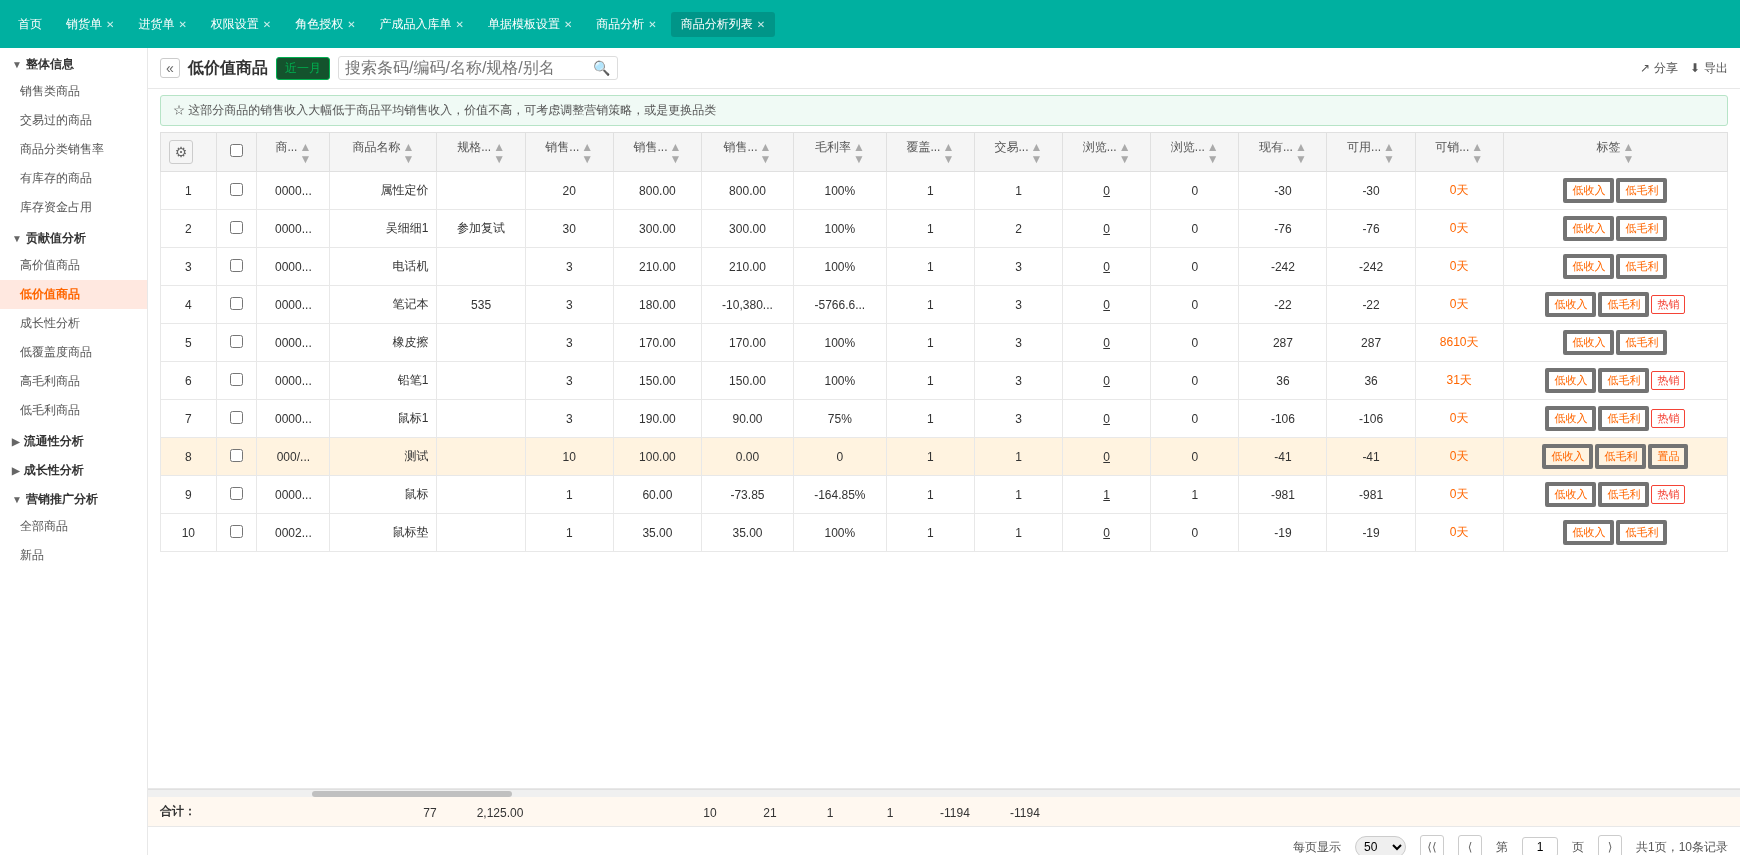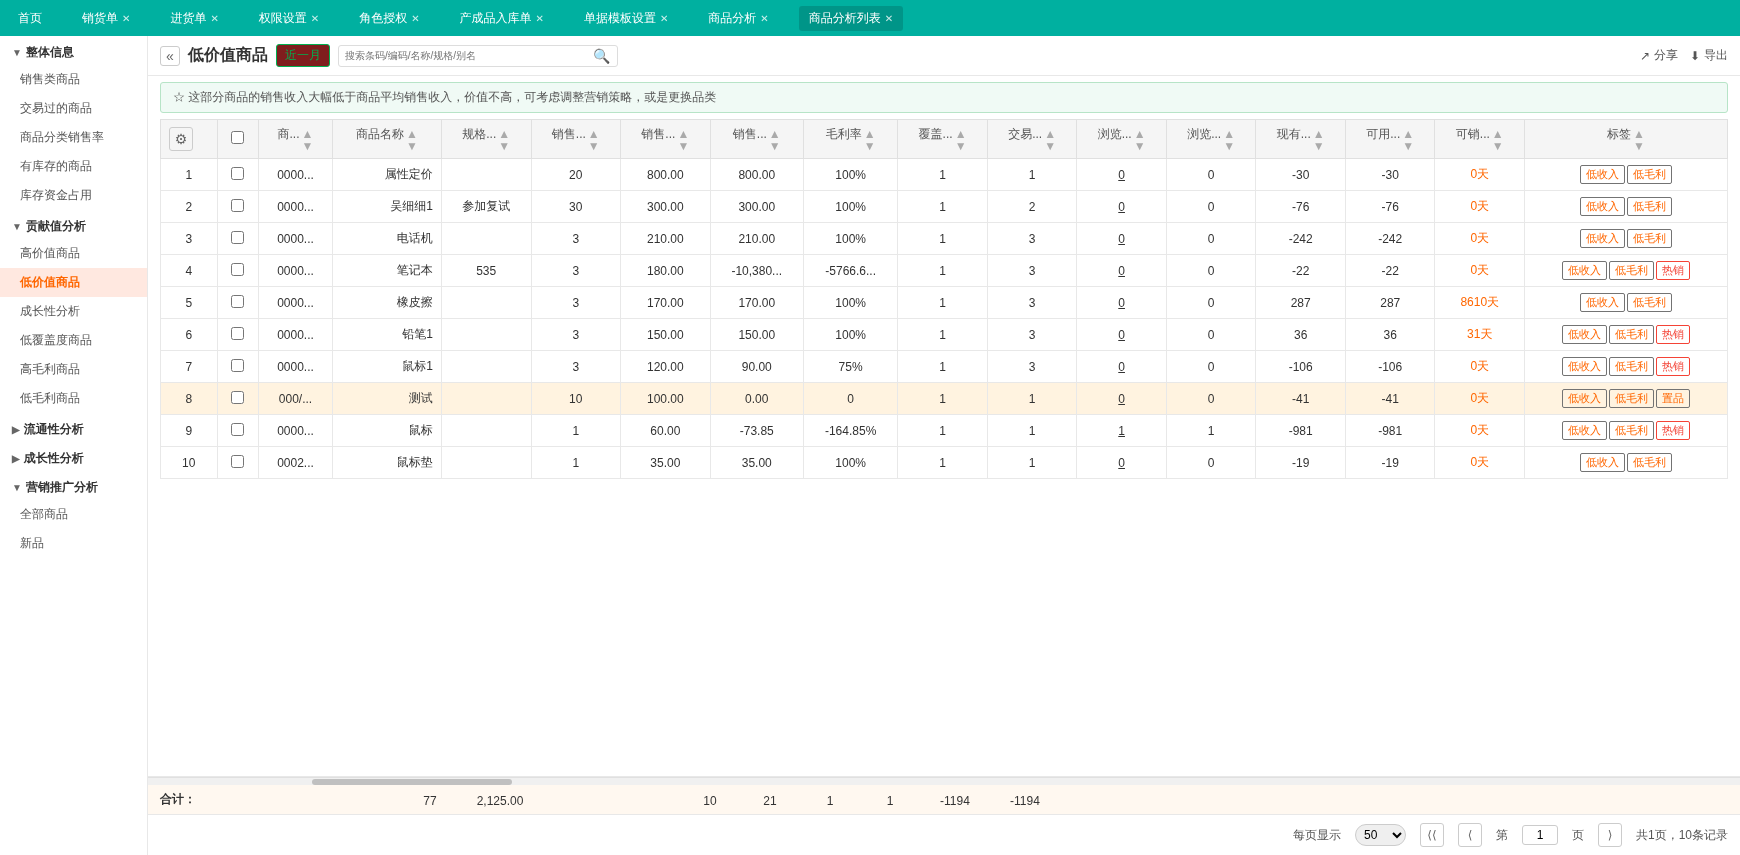--- a/index.html
+++ b/index.html
@@ -3,23 +3,23 @@
   <meta charset="utf-8">
   <style>
     * { box-sizing: border-box; margin: 0; padding: 0; font-family: 'Microsoft YaHei', Arial, sans-serif; font-size: 12px; }
     body { background: #f5f5f5; overflow: hidden; }
 
     
     .top-nav {
       background: #00b0a0;
       display: flex;
       align-items: center;
-      height: 36px;
+      height: 48px;
       padding: 5px 8px;
-      gap: 20px;
+      gap: 4px;
     }
     .top-nav .nav-item {
       color: #fff;
       padding: 4px 10px;
       cursor: pointer;
       border-radius: 3px;
       white-space: nowrap;
       display: flex;
       align-items: center;
       gap: 4px;
@@ -83,42 +83,42 @@
       display: flex; align-items: center; justify-content: center;
       cursor: pointer; color: #666; font-size: 14px;
       flex-shrink: 0;
     }
     .page-title {
       font-size: 16px;
       font-weight: bold;
       color: #333;
     }
     .period-btn {
-      background: #7f1d1d;
+      background: #14532d;
       color: #00b050;
       border: 1px solid #00b050;
       border-radius: 3px;
       padding: 2px 8px;
       cursor: pointer;
     }
     .search-box {
       display: flex;
       align-items: center;
       border: 1px solid #ddd;
       border-radius: 3px;
       padding: 2px 6px;
       gap: 4px;
       flex: 1;
       max-width: 280px;
     }
     .search-box input {
       border: none;
       outline: none;
       flex: 1;
-      font-size: 10px;
+      font-size: 16px;
       color: #999;
     }
     .search-icon { color: #ff6600; font-size: 14px; cursor: pointer; }
     .header-actions {
       margin-left: auto;
       display: flex;
       gap: 12px;
       align-items: center;
     }
     .action-btn {
@@ -183,21 +183,21 @@
       white-space: nowrap;
     }
     tbody td.text-left { text-align: right; }
     .tag {
       display: inline-block;
       padding: 1px 5px;
       border-radius: 2px;
       font-size: 11px;
       margin: 1px;
     }
-    .tag-orange { color: #ff6600; border: 1px solid #737373; }
+    .tag-orange { color: #ff6600; border: 4px solid #737373; }
     .tag-red { color: #f44336; border: 1px solid #f44336; }
     .days-orange { color: #ff6600; }
     .link-underline { text-decoration: underline; color: #333; cursor: pointer; }
     .gear-btn {
       width: 24px; height: 24px;
       border: 1px solid #ccc;
       border-radius: 3px;
       display: flex; align-items: center; justify-content: center;
       cursor: pointer; font-size: 14px; color: #666;
     }
@@ -539,21 +539,21 @@
               <td class="days-orange">31天</td>
               <td><span class="tag tag-orange">低收入</span><span class="tag tag-orange">低毛利</span><span class="tag tag-red">热销</span></td>
             </tr>
             <tr>
               <td>7</td>
               <td><input type="checkbox" style=""></td>
               <td>0000...</td>
               <td class="text-left">鼠标1</td>
               <td></td>
               <td>3</td>
-              <td>120.00</td>
+              <td>190.00</td>
               <td>90.00</td>
               <td>75%</td>
               <td>1</td>
               <td>3</td>
               <td class="link-underline">0</td>
               <td>0</td>
               <td>-106</td>
               <td>-106</td>
               <td class="days-orange">0天</td>
               <td><span class="tag tag-orange">低收入</span><span class="tag tag-orange">低毛利</span><span class="tag tag-red">热销</span></td>

